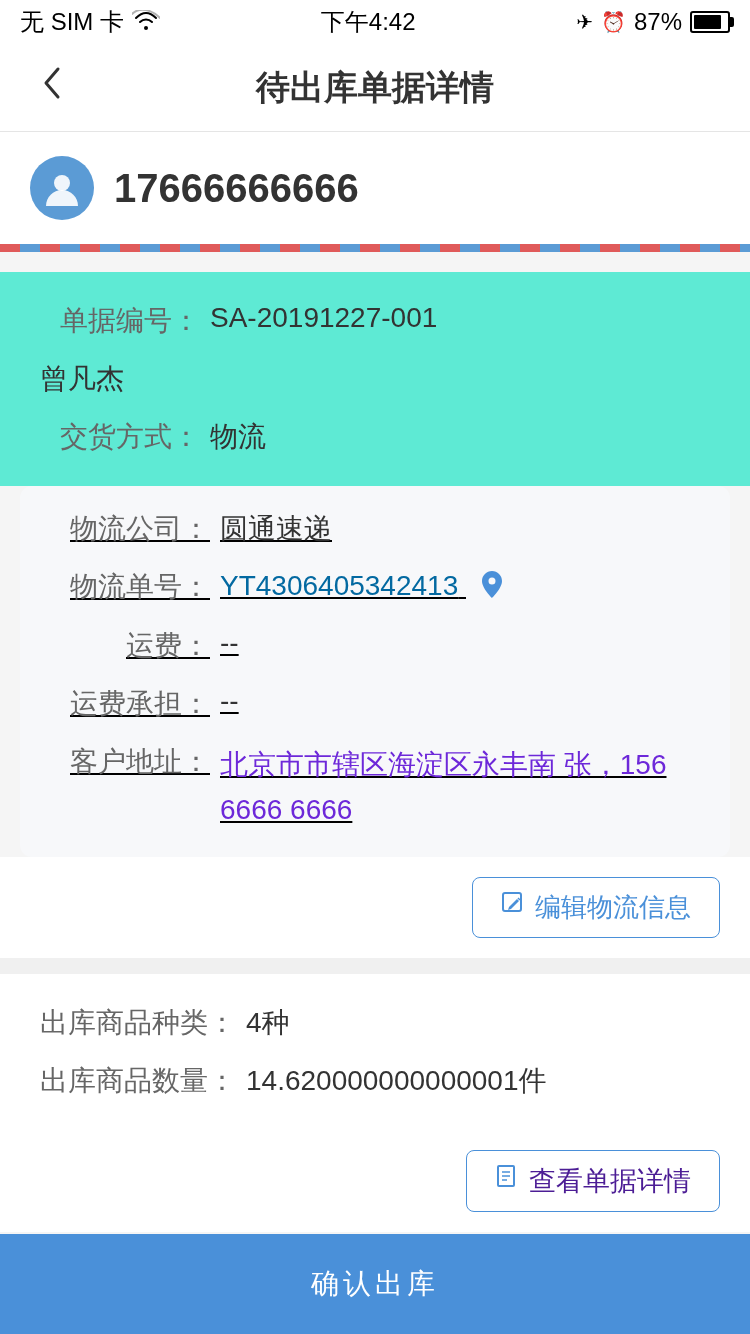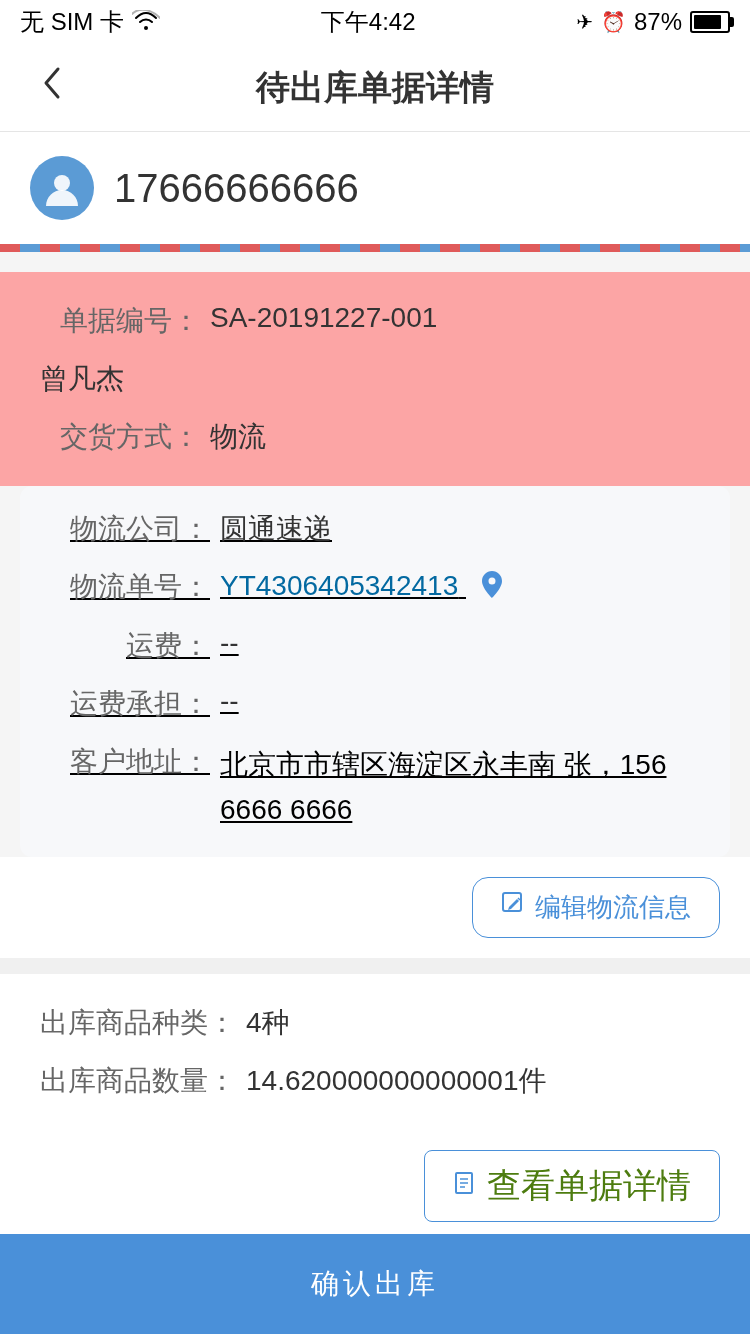--- a/index.html
+++ b/index.html
@@ -65,40 +65,40 @@
       width: 64px;
       height: 64px;
       border-radius: 50%;
       background: #5b9bd5;
       display: flex;
       align-items: center;
       justify-content: center;
     }
     .customer-phone {
       font-size: 40px;
-      font-weight: 400;
+      font-weight: 700;
       color: #333;
     }
 
     
     .dashed-divider {
       height: 8px;
       background: repeating-linear-gradient(
         90deg,
         #e05a5a 0px, #e05a5a 20px,
         #5b9bd5 20px, #5b9bd5 40px,
         #e05a5a 40px, #e05a5a 60px,
         #5b9bd5 60px, #5b9bd5 80px
       );
       margin: 0;
     }
 
     
     .section {
-      background: #fca5a5;
+      background: #5eead4;
       margin: 20px 0 0 0;
       padding: 30px 40px;
     }
 
     .info-row {
       display: flex;
       align-items: flex-start;
       margin-bottom: 20px;
       font-size: 28px;
       color: #333;
@@ -130,35 +130,35 @@
     }
 
     .location-icon {
       display: inline-block;
       margin-left: 10px;
       vertical-align: middle;
     }
 
     
     .address-value {
-      color: #000000;
+      color: #6d28d9;
       line-height: 1.6;
       flex: 1;
     }
 
     
     .edit-btn-row {
       display: flex;
       justify-content: flex-end;
       padding: 20px 30px 20px 0;
       background: #fff;
     }
     .edit-btn {
       border: 1.5px solid #4a90d9;
-      border-radius: 16px;
+      border-radius: 8px;
       color: #4a90d9;
       padding: 12px 28px;
       font-size: 26px;
       display: flex;
       align-items: center;
       gap: 8px;
       background: #fff;
       cursor: pointer;
     }
 
@@ -177,23 +177,23 @@
     
     .view-detail-btn-row {
       display: flex;
       justify-content: flex-end;
       padding: 20px 30px 20px 0;
       background: #fff;
     }
     .view-detail-btn {
       border: 1.5px solid #4a90d9;
       border-radius: 8px;
-      color: #4d7c0f;
+      color: #4c1d95;
       padding: 12px 28px;
-      font-size: 34px;
+      font-size: 27px;
       display: flex;
       align-items: center;
       gap: 8px;
       background: #fff;
       cursor: pointer;
     }
 
     
     .confirm-bar {
       position: fixed;

